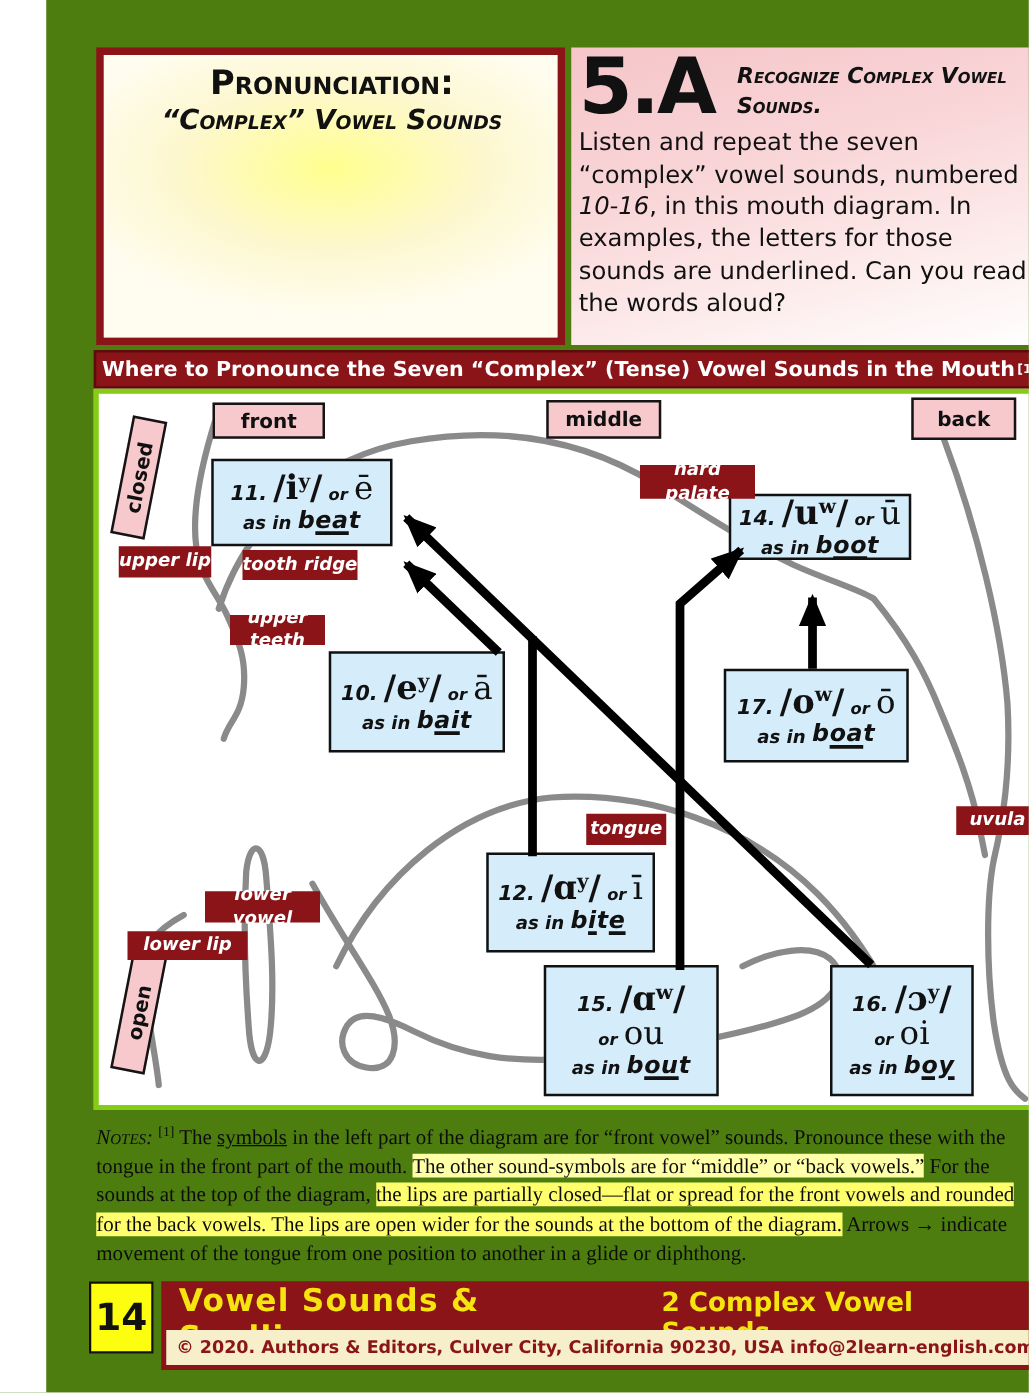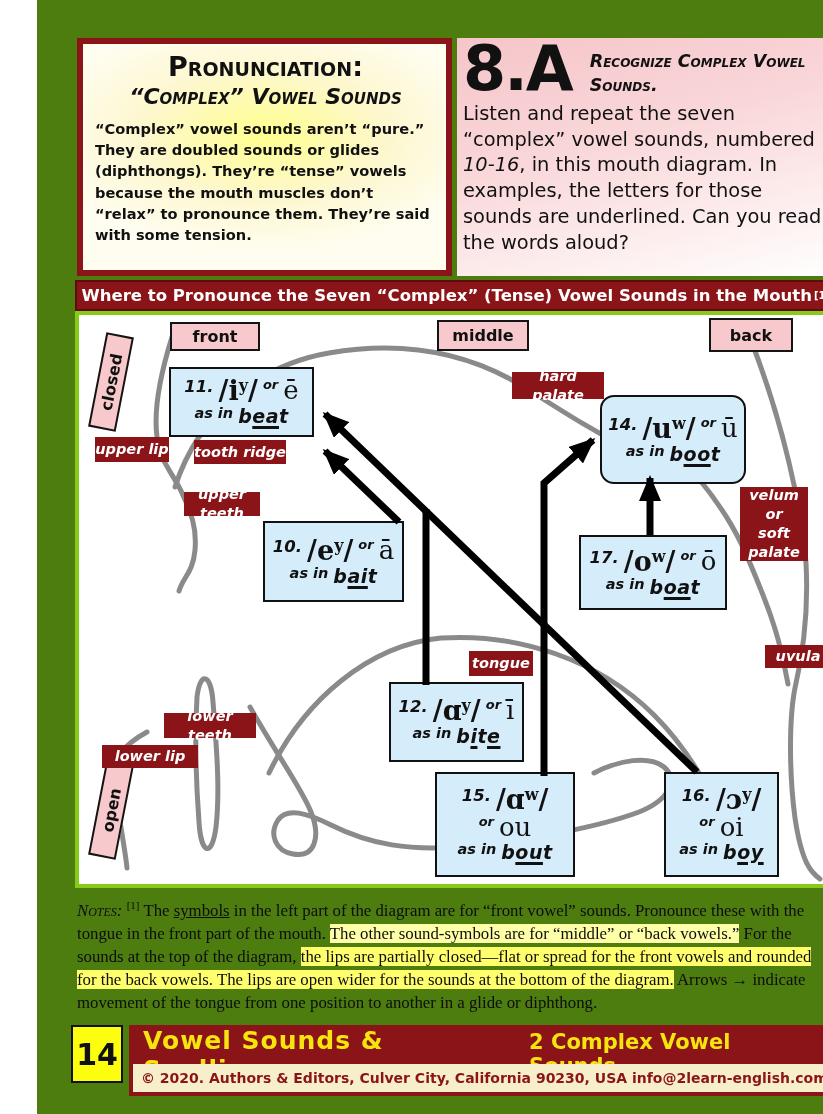--- a/index.html
+++ b/index.html
@@ -46,21 +46,21 @@
   .lay-over{z-index:6;pointer-events:none;}
   .plabel{position:absolute;z-index:4;background:var(--pink);border:2px solid #141414;
     box-sizing:border-box;display:flex;align-items:center;justify-content:center;
     font-size:16px;font-weight:700;color:#101010;}
   .rlabel{position:absolute;z-index:4;background:var(--dkred);color:#fff;box-sizing:border-box;
     display:flex;align-items:center;justify-content:center;text-align:center;
     font-size:14.5px;font-weight:700;font-style:italic;white-space:pre-line;line-height:1.3;}
   .vowel-box{position:absolute;z-index:3;background:var(--blue);border:2px solid #111;
     box-sizing:border-box;display:flex;flex-direction:column;align-items:center;justify-content:center;
     gap:1px;padding:2px;}
-  .vline{display:flex;align-items:flex-start;gap:5px;white-space:nowrap;}
+  .vline{display:flex;align-items:flex-end;gap:5px;white-space:nowrap;}
   .vnum{font-size:16.5px;font-weight:700;font-style:italic;}
   .vphon{font-family:"DejaVu Serif","Liberation Serif",serif;font-weight:700;font-size:27px;line-height:1;}
   .vphon sup{font-size:16px;vertical-align:9px;line-height:0;}
   .vor{font-size:13px;font-weight:700;font-style:italic;}
   .valt{font-family:"DejaVu Serif","Liberation Serif",serif;font-size:26px;line-height:1;}
   .vas{font-size:14.5px;font-weight:700;font-style:italic;}
   .vword{font-size:19px;font-weight:700;font-style:italic;letter-spacing:0.5px;}
   .vword u{text-decoration-thickness:2.5px;text-underline-offset:3px;}
 
   
@@ -86,27 +86,26 @@
 </style>
 </head>
 <body>
 
 <div class="page">
 
   <div class="pron-box">
     <div class="pron-inner">
       <div class="pron-t1">Pronunciation:</div>
       <div class="pron-t2">“Complex” Vowel Sounds</div>
-      <div class="pron-body">“Complex” vowel sounds aren’t “pure.” They are doubled sounds or glides (diphthongs). They’re “tense” vowels because the mouth muscles don’t “relax” to pronounce them. They’re said with some tension.</div>
     </div>
   </div>
 
   <div class="panel2a">
     <div class="p2a-head">
-      <div class="p2a-num">8.A</div>
+      <div class="p2a-num">5.A</div>
       <div class="p2a-title">Recognize Complex Vowel Sounds.</div>
     </div>
     <div class="p2a-body"><span>Listen and repeat the seven “complex” vowel sounds, numbered </span><i>10-16</i><span>, in this mouth diagram. In examples, the letters for those sounds are underlined. Can you read the words aloud?</span></div>
   </div>
 
   <div class="dia-bar">
     <span>Where to Pronounce the Seven “Complex” (Tense) Vowel Sounds in the Mouth</span>
     <sup>[1]</sup>
   </div>
 
@@ -133,33 +132,30 @@
       <g stroke="#000" stroke-width="7" fill="none">
         <line x1="320" y1="207" x2="246" y2="136" marker-end="url(#ah)"></line>
         <line x1="618" y1="457" x2="246" y2="99" marker-end="url(#ah)"></line>
         <line x1="347" y1="370" x2="347" y2="194"></line>
         <polyline points="465,461 465,168 514,125" marker-end="url(#ah)"></polyline>
         <line x1="571" y1="220" x2="571" y2="163" marker-end="url(#ah)"></line>
       </g>
     </svg>
   <div class="plabel" style="left: 91px; top: 7px; width: 90px; height: 29px;">front</div>
       <div class="plabel" style="left: 358px; top: 5px; width: 92px; height: 31px;">middle</div>
-      <div class="plabel" style="left: 630px; top: 3px; width: 84px; height: 34px;">back</div>
+      <div class="plabel" style="left: 650px; top: 3px; width: 84px; height: 34px;">back</div>
       <div class="plabel" style="left: -16px; top: 53px; width: 96px; height: 28px; transform: rotate(-79deg);">closed</div>
       <div class="plabel" style="left: -16px; top: 481px; width: 96px; height: 28px; transform: rotate(-79deg);">open</div>
       <div class="rlabel" style="left: 16px; top: 122px; width: 74px; height: 25px;">upper lip</div>
       <div class="rlabel" style="left: 115px; top: 125px; width: 92px; height: 24px;">tooth ridge</div>
       <div class="rlabel" style="left: 105px; top: 177px; width: 76px; height: 24px;">upper teeth</div>
       <div class="rlabel" style="left: 433px; top: 57px; width: 92px; height: 27px;">hard palate</div>
-      <div class="rlabel" style="left: 661px; top: 172px; width: 68px; height: 74px;">velum or
-soft
-palate</div>
       <div class="rlabel" style="left: 686px; top: 330px; width: 66px; height: 23px;">uvula</div>
       <div class="rlabel" style="left: 390px; top: 336px; width: 64px; height: 25px;">tongue</div>
-      <div class="rlabel" style="left: 85px; top: 398px; width: 92px; height: 25px;">lower teeth</div>
+      <div class="rlabel" style="left: 85px; top: 398px; width: 92px; height: 25px;">lower vowel</div>
       <div class="rlabel" style="left: 23px; top: 430px; width: 96px; height: 23px;">lower lip</div>
       <div class="vowel-box" style="left: 184px; top: 206px; width: 141px; height: 81px;">
         <div class="vline">
           <span class="vnum">10.</span>
           <span class="vphon">/e<sup>y</sup>/</span>
           <span class="vor">or</span>
           <span class="valt">ā</span>
         </div>
         <div class="vline">
           <span class="vas">as in</span>
@@ -195,21 +191,21 @@
           <span class="vnum">17.</span>
           <span class="vphon">/o<sup>w</sup>/</span>
           <span class="vor">or</span>
           <span class="valt">ō</span>
         </div>
         <div class="vline">
           <span class="vas">as in</span>
           <span class="vword">b<u>oa</u>t</span>
         </div>
       </div>
-      <div class="vowel-box" style="left: 521px; top: 80px; width: 146px; height: 89px; border-radius: 14px;">
+      <div class="vowel-box" style="left: 504px; top: 80px; width: 146px; height: 53px;">
         <div class="vline">
           <span class="vnum">14.</span>
           <span class="vphon">/u<sup>w</sup>/</span>
           <span class="vor">or</span>
           <span class="valt">ū</span>
         </div>
         <div class="vline">
           <span class="vas">as in</span>
           <span class="vword">b<u>oo</u>t</span>
         </div>

